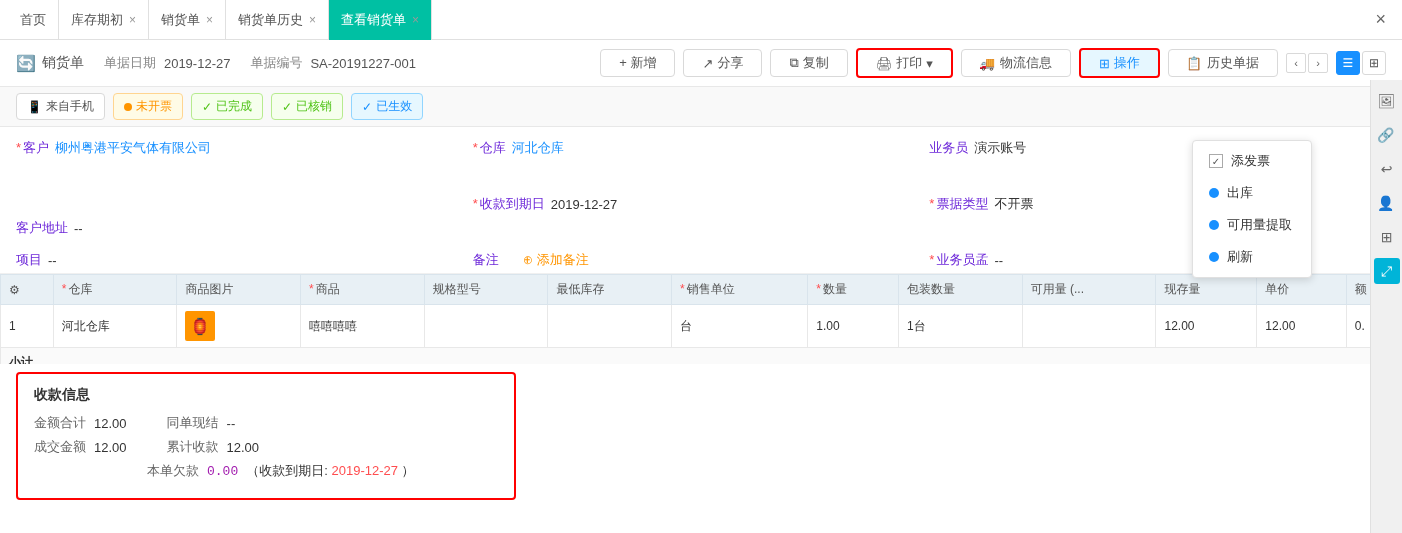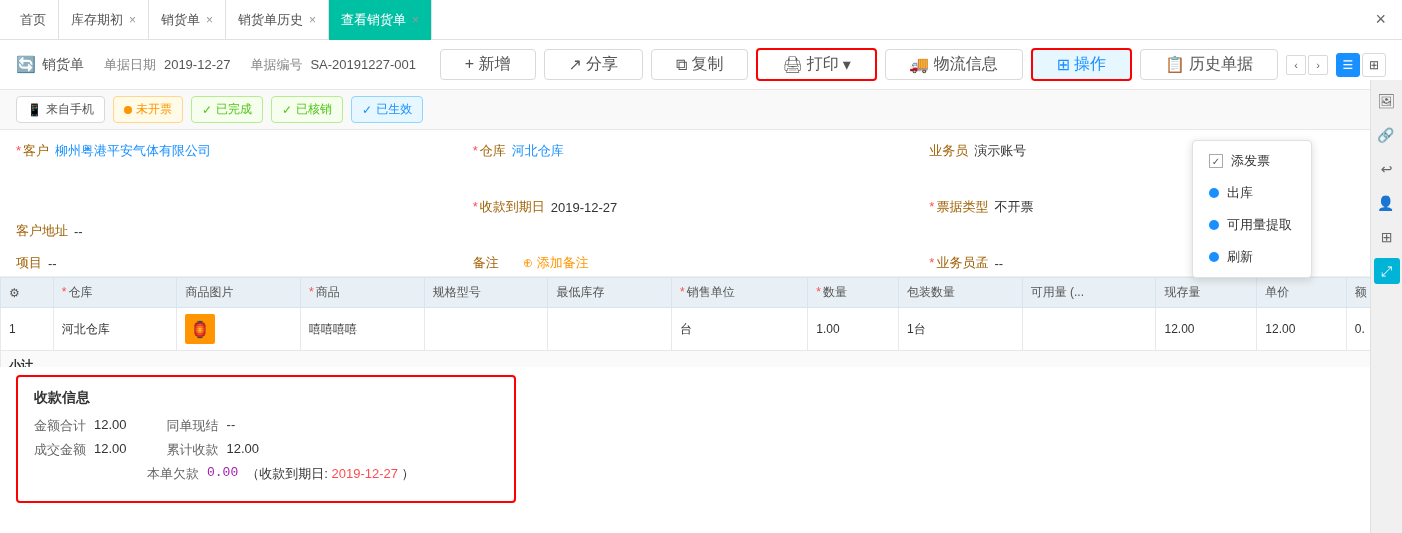--- a/index.html
+++ b/index.html
@@ -33,23 +33,23 @@
       background: #fff; gap: 20px;
     }
     .doc-title { display: flex; align-items: center; gap: 6px; font-size: 14px; color: #555; }
     .doc-title-icon { color: #00b4d8; font-size: 16px; }
     .doc-meta { display: flex; align-items: center; gap: 8px; color: #555; font-size: 13px; }
     .doc-meta-label { color: #888; }
     .doc-actions {
       margin-left: auto; display: flex; align-items: center; gap: 8px;
     }
     .btn-action {
-      display: flex; align-items: center; gap: 4px; padding: 4px 24px;
+      display: flex; align-items: center; gap: 4px; padding: 4px 18px;
       border: 1px solid #d9d9d9; border-radius: 4px; background: #fff;
-      cursor: pointer; font-size: 16px; color: #555; white-space: nowrap;
+      cursor: pointer; font-size: 13px; color: #555; white-space: nowrap;
     }
 
     
     .status-bar {
       display: flex; align-items: center; padding: 6px 16px; background: #f9f9f9;
       border-bottom: 1px solid #e8e8e8; gap: 8px;
     }
     .status-btn {
       display: flex; align-items: center; gap: 4px; padding: 4px 10px;
       border: 1px solid #d9d9d9; border-radius: 4px; background: #fff;
@@ -60,21 +60,21 @@
     .status-btn-circle { width: 8px; height: 8px; border-radius: 50%; display: inline-block; }
 
     
     .form-section {
       padding: 12px 16px 8px; border-bottom: 1px solid #f0f0f0; display: flex; flex-wrap: wrap; gap: 8px 0;
     }
     .form-row { display: flex; align-items: center; width: 100%; gap: 0; }
     .form-field {
       display: flex; align-items: center; gap: 6px; flex: 1;
     }
-    .form-label { color: #a16207; white-space: nowrap; min-width: fit-content; text-align: right; }
+    .form-label { color: #6d28d9; white-space: nowrap; min-width: fit-content; text-align: right; }
     .form-label.required::before { content: "*"; color: #ff4d4f; margin-right: 2px; }
     .form-value { color: #333; }
     .form-link { color: #1890ff; cursor: pointer; }
 
     
     .data-table { width: 100%; border-collapse: collapse; font-size: 12px; }
     .data-table th {
       background: #e8f0f5; padding: 6px 8px; text-align: left;
       border: 1px solid #d9e4ec; color: #555; font-weight: normal; white-space: nowrap;
     }
@@ -86,21 +86,21 @@
     .table-container { overflow-x: auto; flex-shrink: 0; }
     .col-required::before { content: "*"; color: #ff4d4f; margin-right: 2px; }
 
     
     .payment-info {
       border: 2px solid #ff0000; border-radius: 4px; padding: 12px 16px;
       margin: 8px 16px; width: 500px; background: #fff;
     }
     .payment-title { font-weight: bold; font-size: 14px; margin-bottom: 10px; }
     .payment-row { display: flex; gap: 40px; margin-bottom: 6px; }
-    .payment-item { display: flex; gap: 8px; }
+    .payment-item { display: flex; align-items: center; gap: 8px; }
     .payment-item-label { color: #666; white-space: nowrap; }
     .payment-item-value { color: #333; }
     .payment-item-value.red { color: #a21caf; font-family: Liberation Mono, monospace; }
     .payment-date { color: #ff4d4f; }
 
     
     .dropdown-menu {
       position: absolute; top: 100px; right: 90px;
       background: #fff; border: 1px solid #e0e0e0; border-radius: 4px;
       box-shadow: 0 2px 8px rgba(0,0,0,0.15); z-index: 100; min-width: 120px;

